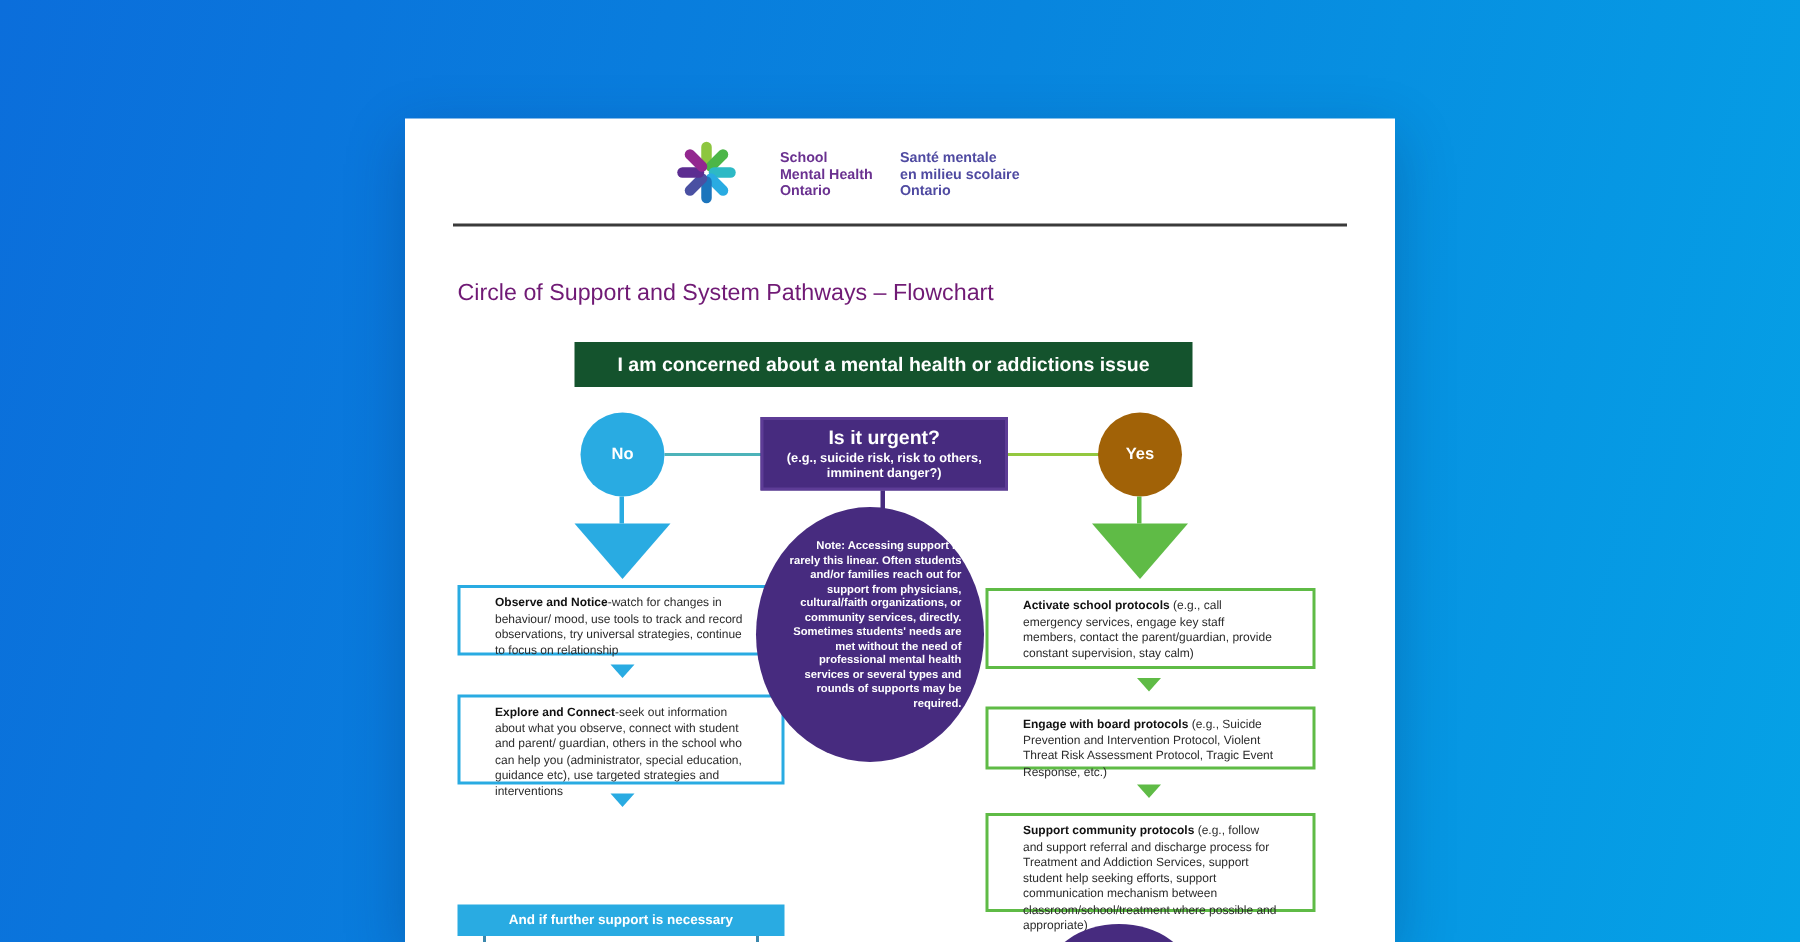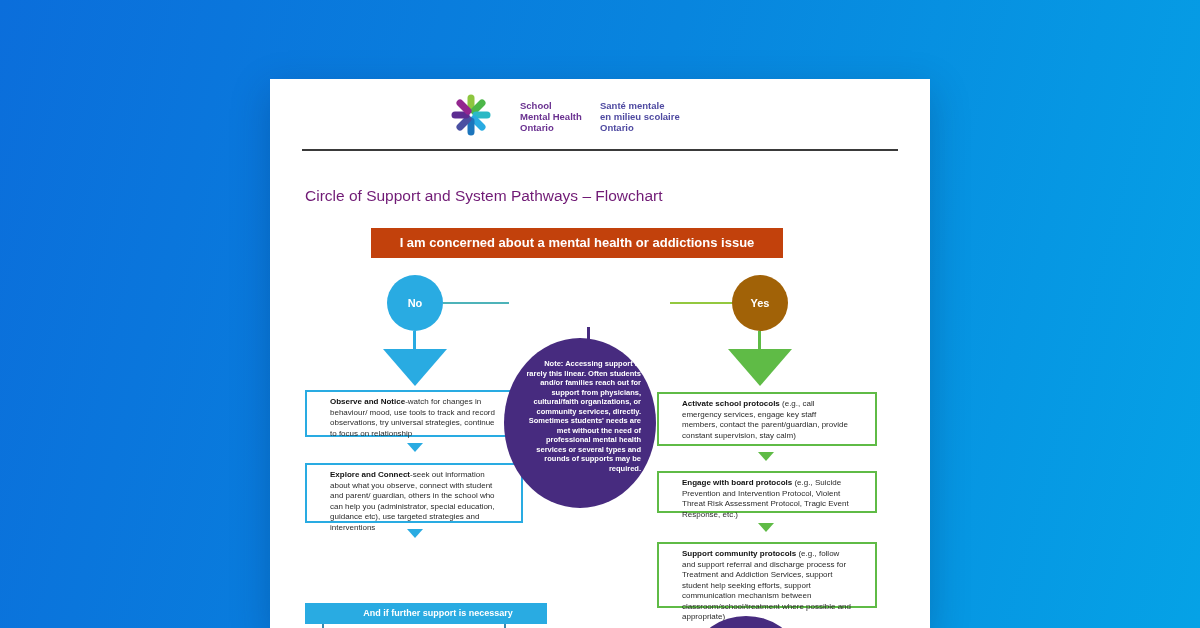--- a/index.html
+++ b/index.html
@@ -15,21 +15,21 @@
   }
   
   .logo-svg{position:absolute;left:180px;top:13px;width:42px;height:46px;}
   .logo-en{position:absolute;left:250px;top:21px;font-size:9.5px;font-weight:bold;
     line-height:11px;color:#6a3190;white-space:pre-line;}
   .logo-fr{position:absolute;left:330px;top:21px;font-size:9.5px;font-weight:bold;
     line-height:11px;color:#4f4aa1;white-space:pre-line;}
   .divider{position:absolute;left:32px;top:70px;width:596px;height:2px;background:#3a3a3a;}
   .heading{position:absolute;left:35px;top:108px;font-size:15.5px;font-weight:normal;color:#701a75;}
   
-  .banner{position:absolute;left:101px;top:149px;width:412px;height:30px;background:#c2410c;
+  .banner{position:absolute;left:113px;top:149px;width:412px;height:30px;background:#14532d;
     color:#fff;font-weight:bold;font-size:13px;text-align:center;line-height:30px;}
   .circle{position:absolute;width:56px;height:56px;border-radius:50%;color:#fff;
     font-weight:bold;font-size:11px;display:flex;align-items:center;justify-content:center;}
   .circle-no{left:117px;top:196px;background:#29abe2;}
   .circle-yes{left:462px;top:196px;background:#a16207;}
   .hline{position:absolute;height:2px;top:223px;}
   .hline-left{left:173px;width:66px;background:#4db3b9;}
   .hline-right{left:400px;width:64px;background:#93c83f;}
   .urgent{position:absolute;left:237px;top:199px;width:165px;height:49px;box-sizing:border-box;
     background:#472b7f;border:2px solid #5d3c96;color:#fff;text-align:center;padding-top:5px;}
@@ -57,21 +57,21 @@
   .box b{color:#111;}
   .box-blue{border:2px solid #29abe2;left:35px;width:218px;}
   .box-green{border:2px solid #5fbb46;left:387px;width:220px;}
   .lbox1{top:311px;height:47px;}
   .lbox2{top:384px;height:60px;}
   .lbox3{top:468px;height:52px;}
   .rbox1{top:313px;height:54px;}
   .rbox2{top:392px;height:42px;}
   .rbox3{top:463px;height:66px;}
   .blue-banner{position:absolute;left:35px;top:524px;width:218px;height:21px;background:#29abe2;
-    color:#fff;font-weight:bold;font-size:9px;text-align:center;line-height:21px;z-index:3;padding-left:24px;}
+    color:#fff;font-weight:bold;font-size:9px;text-align:center;line-height:21px;z-index:3;}
   .vline{position:absolute;width:2px;top:545px;height:4px;background:#3b88ad;z-index:2;}
   .vline-a{left:52px;} .vline-b{left:234px;}
   .bottom-ellipse{position:absolute;left:428px;top:537px;width:96px;height:70px;
     border-radius:50%;background:#472b7f;z-index:4;}
 </style>
 </head>
 <body>
 
 <div class="card">
 
@@ -100,20 +100,24 @@
 
   <div class="banner">I am concerned about a mental health or addictions issue</div>
 
   <div class="hline hline-left"></div>
   <div class="hline hline-right"></div>
 
   <div class="circle circle-no">
     <span>No</span>
   </div>
 
+  <div class="urgent">
+    <div class="urgent-title">Is it urgent?</div>
+    <div class="urgent-sub">(e.g., suicide risk, risk to others, imminent danger?)</div>
+  </div>
 
   <div class="circle circle-yes">
     <span>Yes</span>
   </div>
 
   <div class="stem stem-no"></div>
   <div class="tri-big tri-no"></div>
   <div class="stem stem-yes"></div>
   <div class="tri-big tri-yes"></div>
   <div class="stem stem-urgent"></div>

